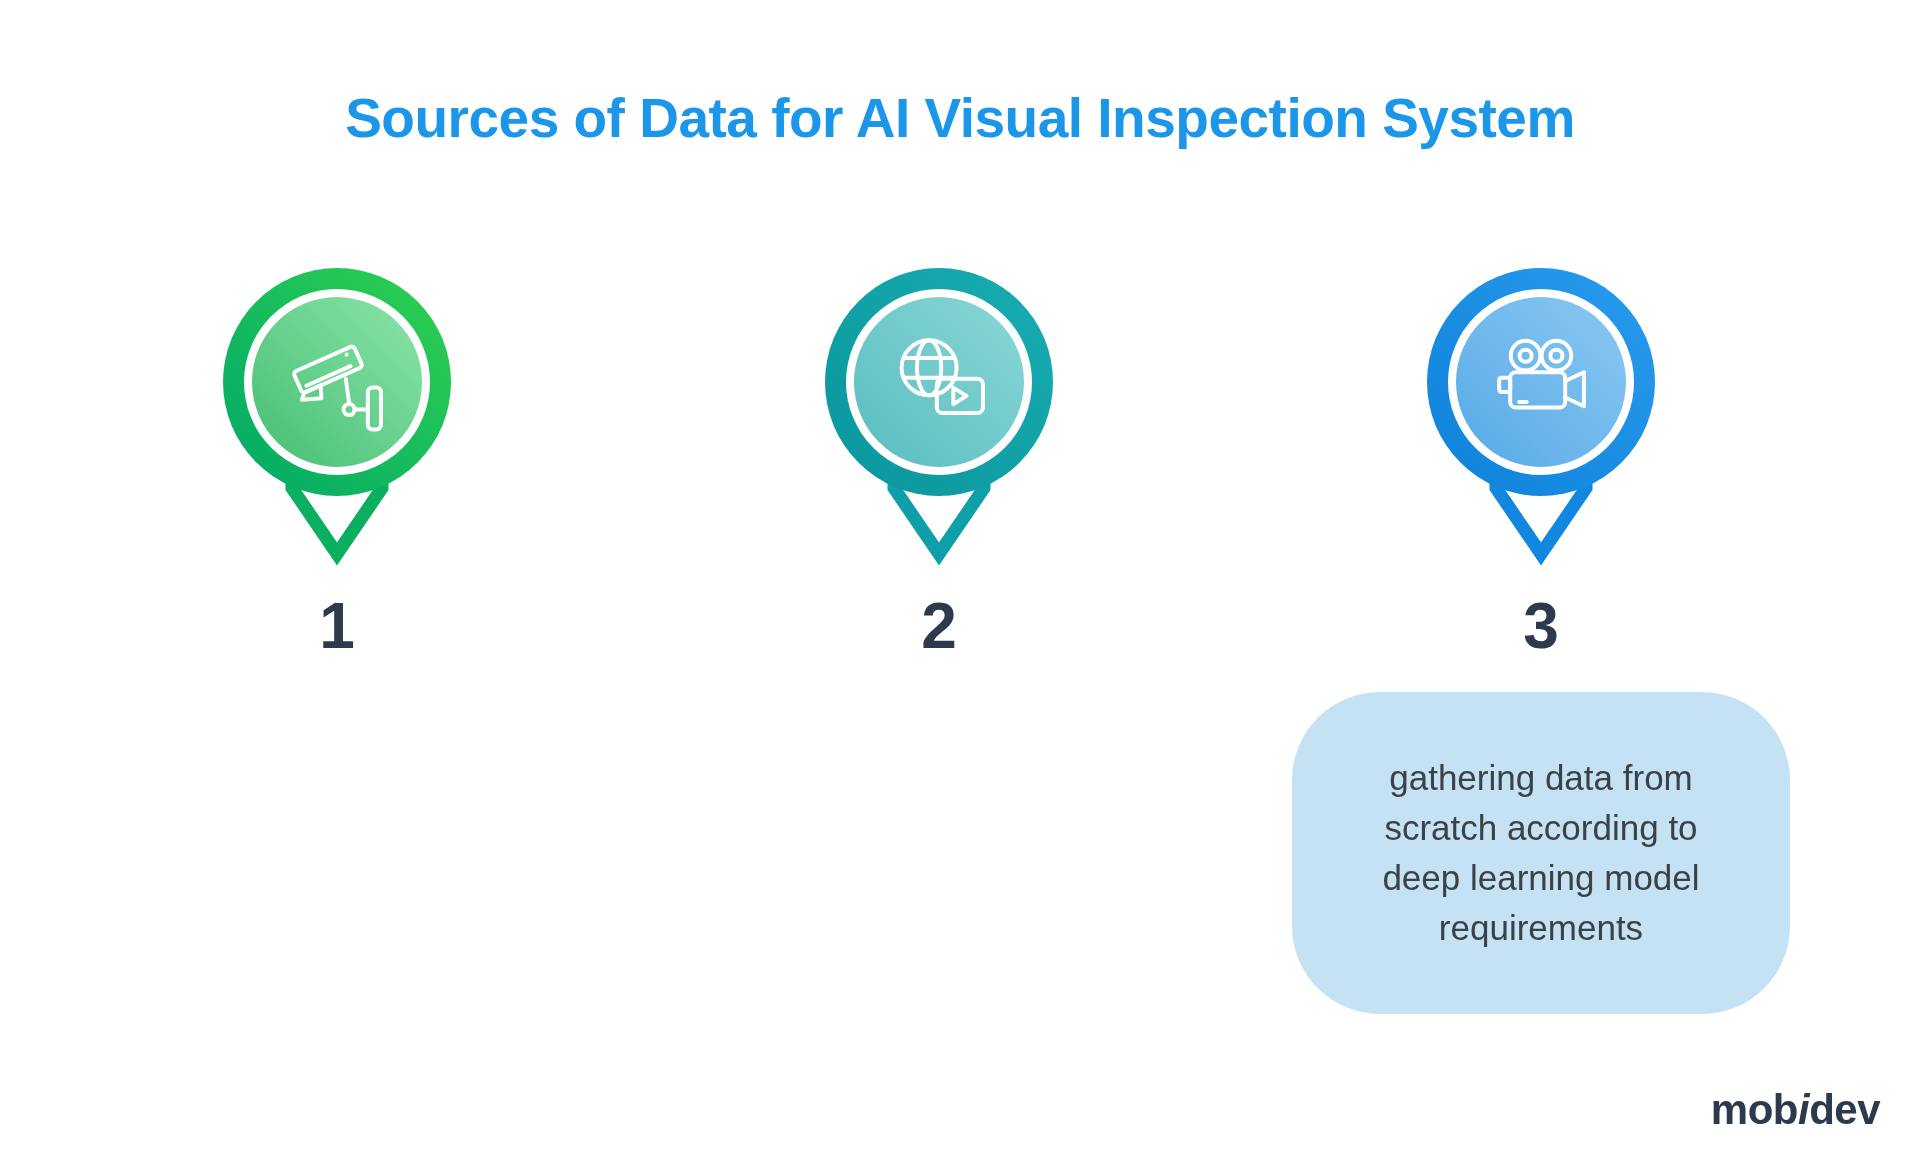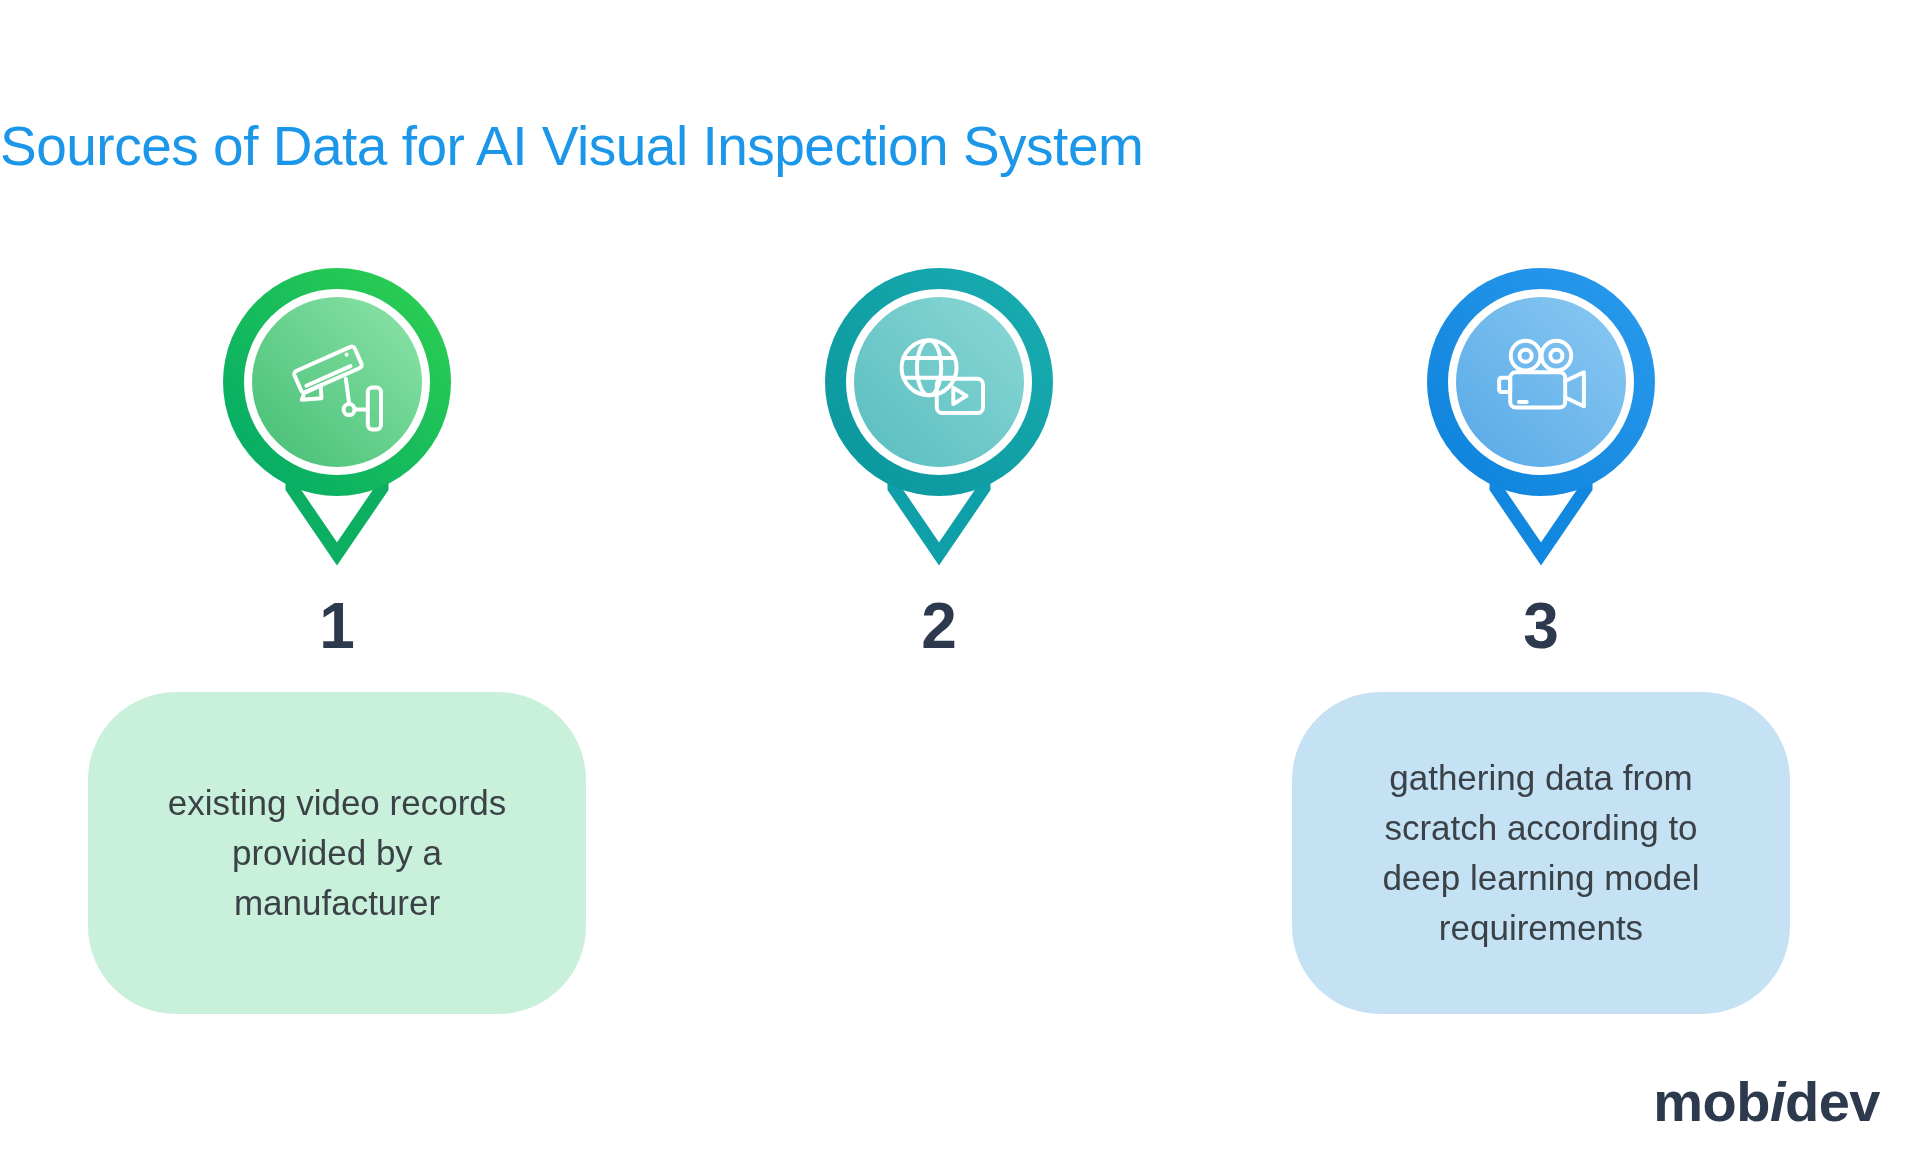--- a/index.html
+++ b/index.html
@@ -7,25 +7,25 @@
   body {
     background:#ffffff;
     font-family:"Liberation Sans", sans-serif;
     position:relative;
     overflow:hidden;
   }
   .title {
     position:absolute;
     top:86px; left:0;
     width:100%;
+    text-align:center;
     font-size:55px;
-    font-weight:normal;
+    font-weight:bold;
     letter-spacing:-0.5px;
     color:var(--title-color,#1b96e8);
-    margin-top:28px;
   }
   .columns {
     position:absolute;
     top:262px; left:88px;
     width:1702px;
     display:flex;
     gap:104px;
   }
   .column {
     flex:1;
@@ -67,21 +67,21 @@
   .card-text {
     font-size:35px;
     line-height:50px;
     color:var(--text-color,#3b4247);
     text-align:center;
     white-space:pre-line;
   }
   .brand {
     position:absolute;
     right:40px; bottom:24px;
-    font-size:56px;
+    font-size:42px;
     font-weight:bold;
     letter-spacing:-0.5px;
     color:var(--number-color,#2d3a4d);
   }
   .brand i { font-style:italic; }
 </style>
 </head>
 <body style="--title-color: #1b96e8; --number-color: #2d3a4d; --text-color: #3b4247; background: rgb(255, 255, 255);">
 
 <div>
@@ -113,25 +113,20 @@
             <circle class="fill-dot" cx="63" cy="34" r="1.8"></circle>
             <path d="M14 50 L30 50 L26 61 L9 55 Z"></path>
           </g>
           <line x1="58" y1="48" x2="61" y2="70"></line>
           <circle cx="61" cy="76" r="5"></circle>
           <line x1="66" y1="76" x2="78" y2="76"></line>
           <rect x="78" y="56" width="12" height="38" rx="4"></rect>
         </g>
       </svg>
       <div class="number">1</div>
-      <div class="card">
-        <div class="card-text">existing video records
-provided by a
-manufacturer</div>
-      </div>
     </div>
 
     <div class="column" style="--ring-a: #0a959c; --ring-b: #18adb2; --inner-a: #59bcbf; --inner-b: #8ad8d5; --pin: #0f9fa8; --card-bg: #cdebe9;">
       <svg class="badge" viewBox="0 0 240 310">
         <defs>
           <linearGradient id="ring1" x1="0%" y1="100%" x2="100%" y2="0%">
             <stop class="stop-ring-a" offset="0"></stop>
               <stop class="stop-ring-b" offset="1"></stop>
           </linearGradient>
           <linearGradient id="inner1" x1="0%" y1="100%" x2="100%" y2="0%">

